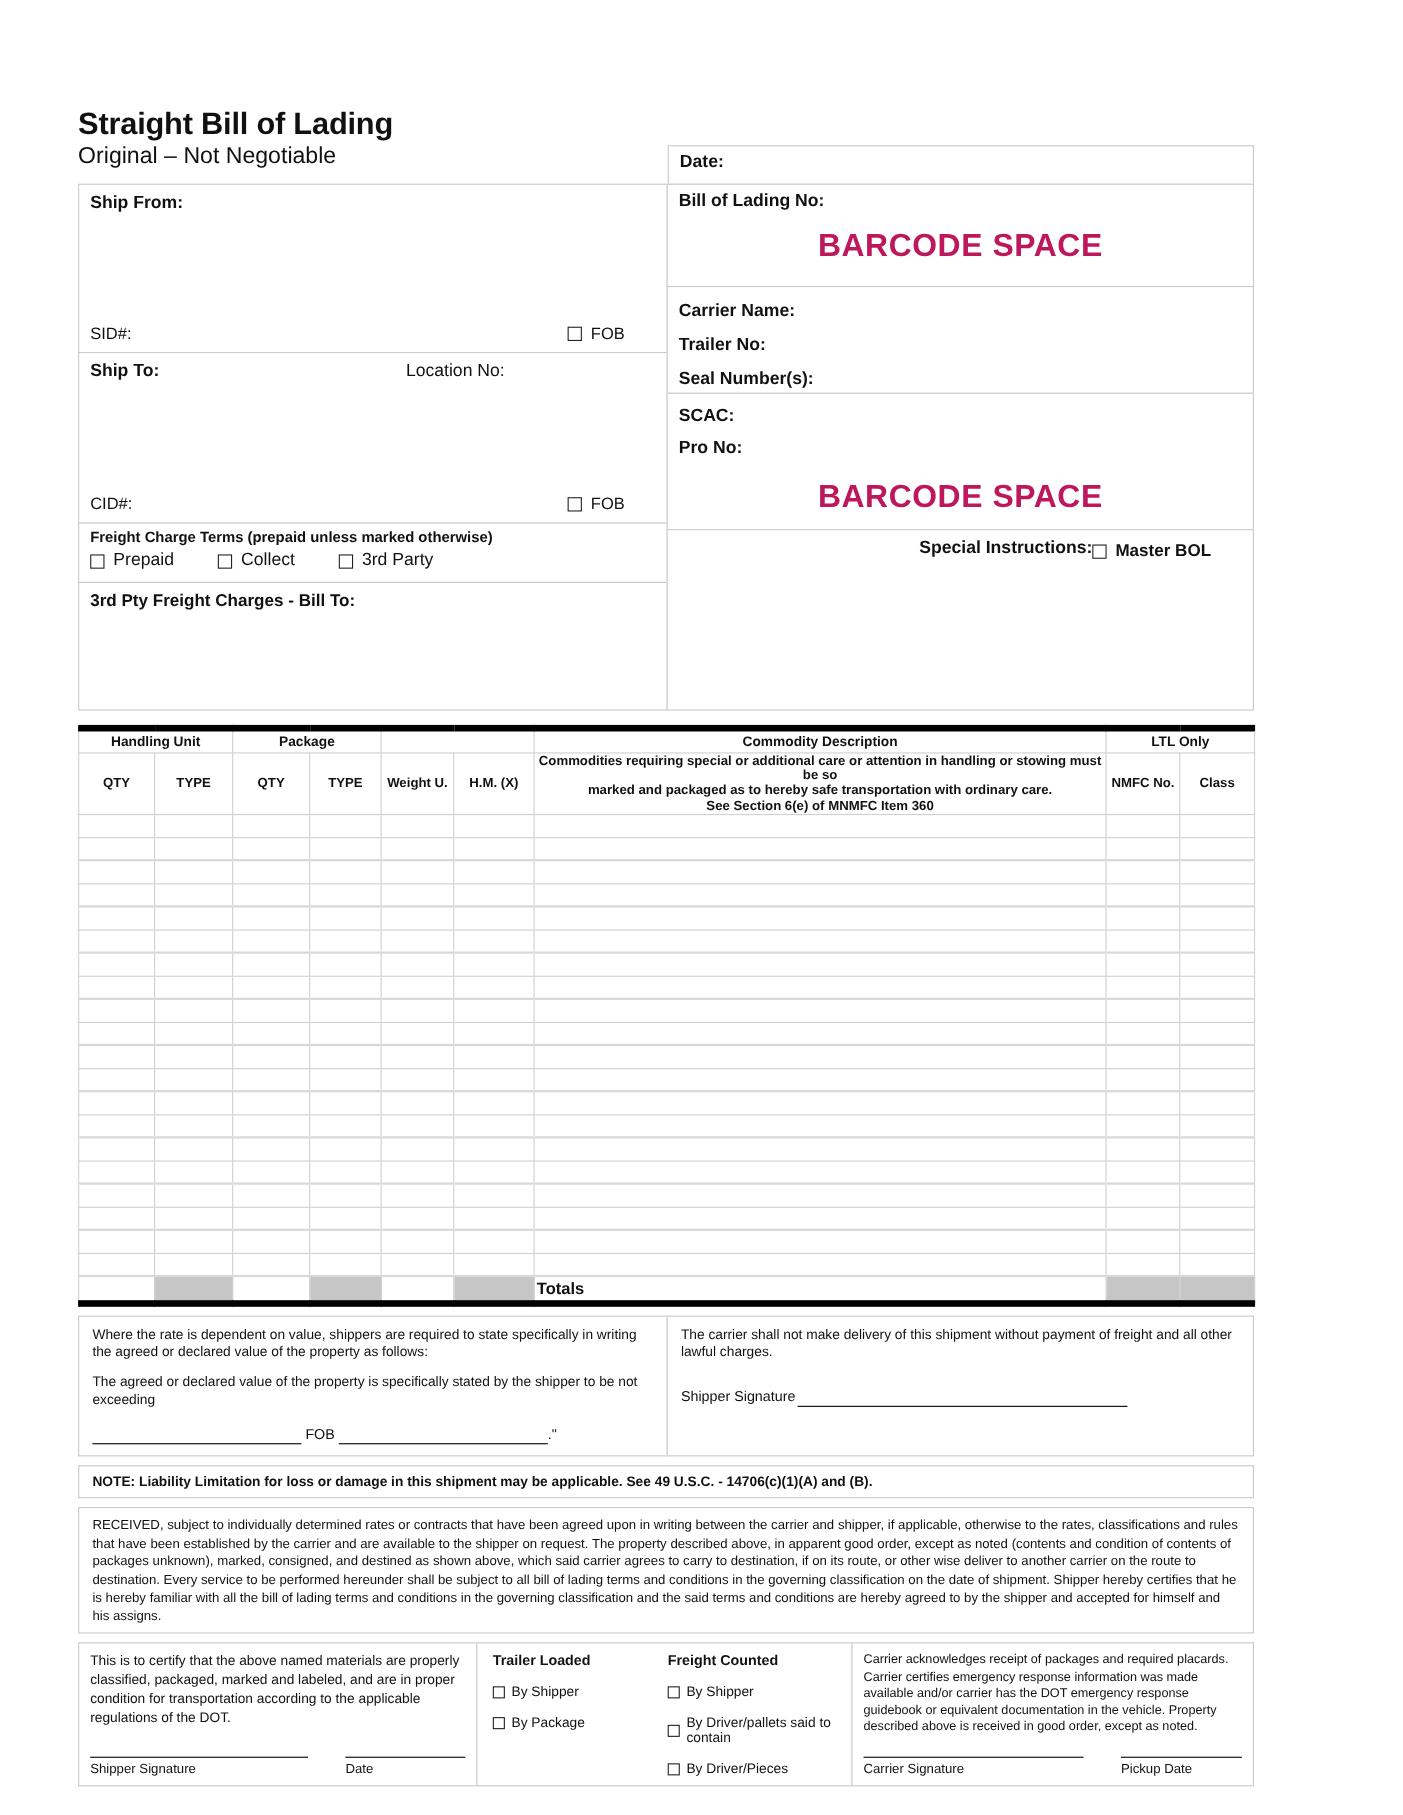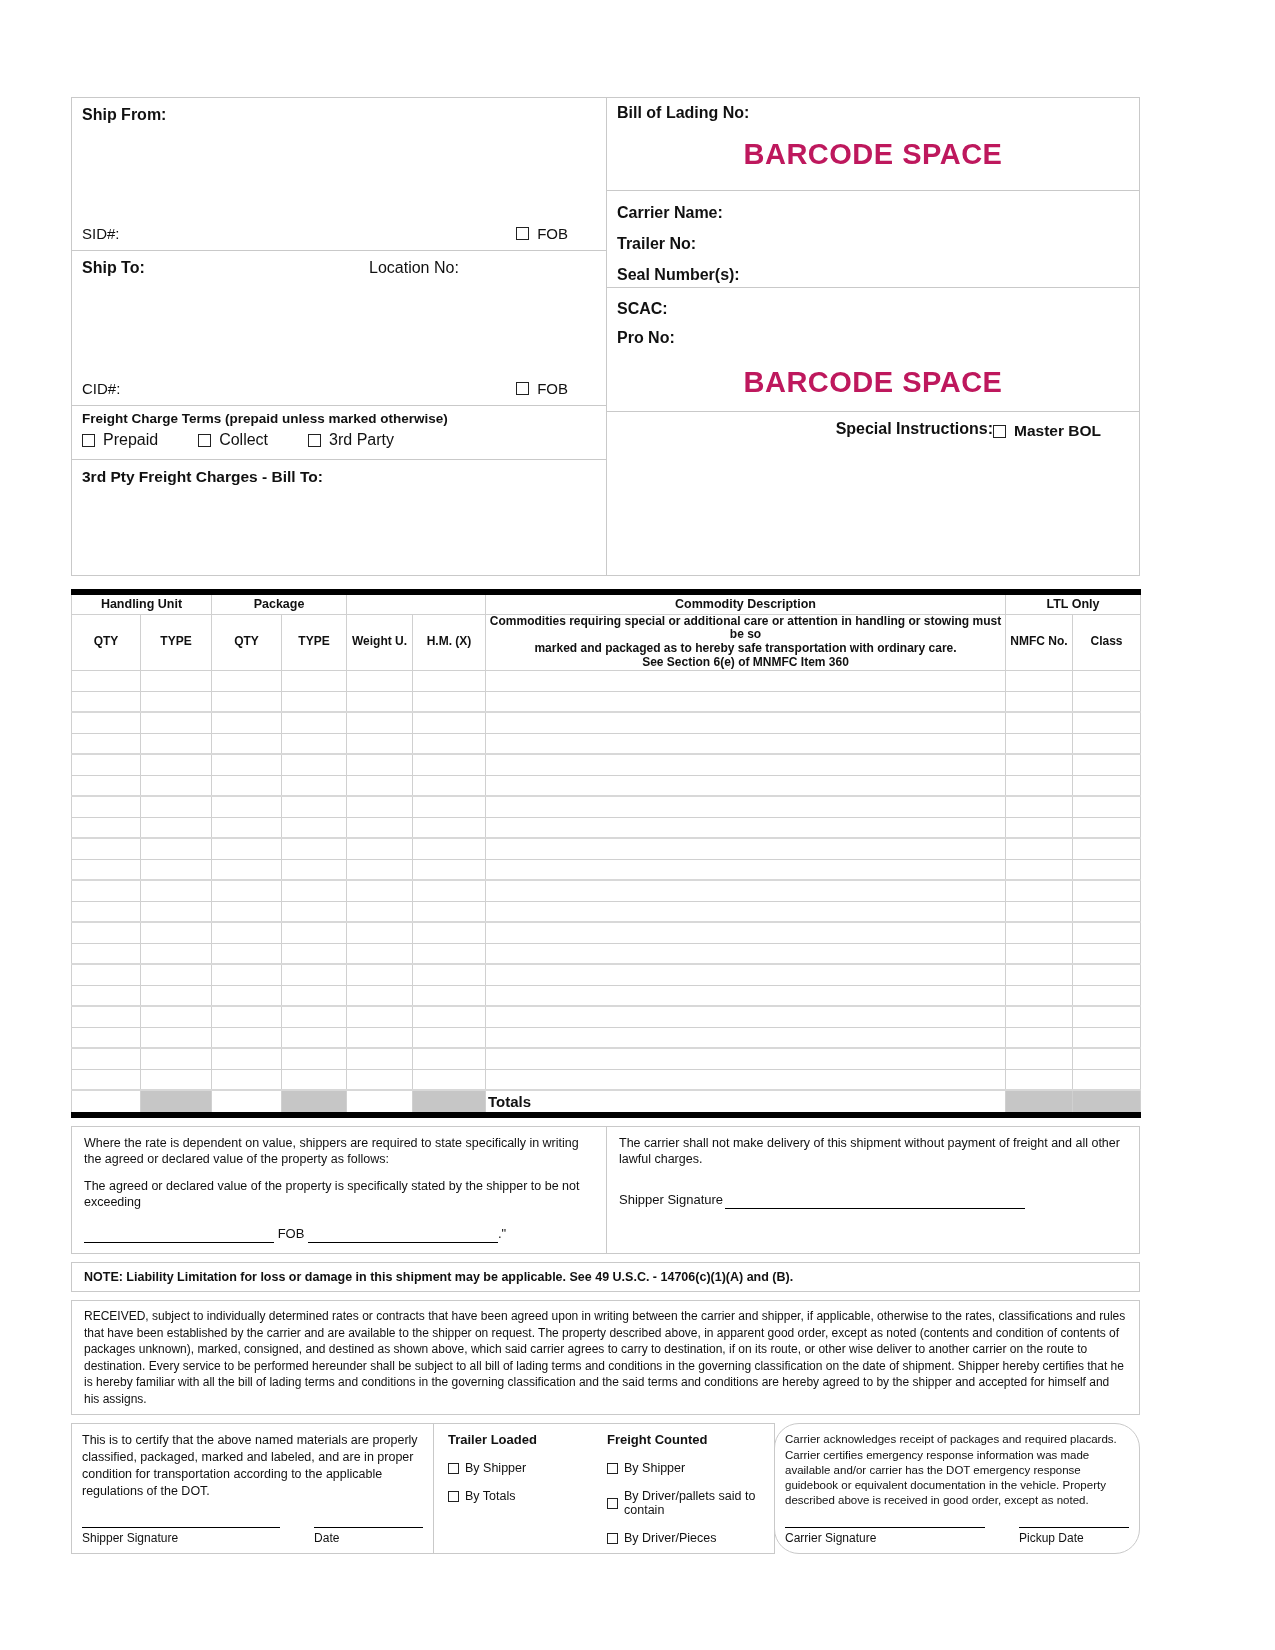--- a/index.html
+++ b/index.html
@@ -71,37 +71,46 @@
   .sig-row .uline{width:300px;margin-left:2px;}
 
   .note-box{margin-top:8px;padding:7px 12px;font-weight:bold;font-size:12.5px;}
   .received-box{margin-top:8px;padding:7px 12px;font-size:12px;line-height:1.38;}
 
   
   .bottom-sec{display:flex;margin-top:8px;}
   .bs-box{padding:8px 10px;min-height:130px;display:flex;flex-direction:column;box-sizing:border-box;}
   .bs-l{width:363px;}
   .bs-m{width:374px;margin-left:-1px;flex-direction:row;gap:20px;padding-left:14px;}
-  .bs-r{flex:1;margin-left:-1px;border-radius:25px;}
+  .bs-r{flex:1;margin-left:-1px;}
   .bs-l p{font-size:12.5px;line-height:1.35;margin:0;}
   .bs-r p{font-size:11.5px;line-height:1.32;margin:0;}
   .sigs{display:flex;gap:34px;margin-top:auto;padding-top:16px;}
   .sig{border-top:1px solid #000;font-size:12px;padding-top:3px;}
   .s1{width:200px;} .s2{width:110px;}
   .tl-col{width:44%;} .fc-col{flex:1;}
   .col-head{font-weight:bold;font-size:13px;}
   .opt{display:flex;align-items:center;font-size:12.5px;margin-top:14px;}
   .opt .cb{width:11px;height:11px;border-width:1px;margin-right:6px;}
 </style>
 </head>
 <body>
 
 <div class="page">
   <div class="content">
 
+    <div class="top">
+      <div class="titles">
+        <div class="title">Straight Bill of Lading</div>
+        <div class="subtitle">Original – Not Negotiable</div>
+      </div>
+      <div class="date-box box">
+        <span class="blabel">Date:</span>
+      </div>
+    </div>
 
     <div class="grid">
       <div class="col-l">
         <div class="box ship-from">
           <div class="blabel">Ship From:</div>
           <div class="bottom-row">
             <span>SID#:</span>
             <span class="cbrow">
               <span class="cb"></span>
               <span>FOB</span>
@@ -479,21 +488,21 @@
       <div class="box bs-box bs-m">
         <div class="tl-col">
           <div class="col-head">Trailer Loaded</div>
           <div>
               <span class="opt">
                 <span class="cb"></span>
                 <span>By Shipper</span>
               </span>
               <span class="opt">
                 <span class="cb"></span>
-                <span>By Totals</span>
+                <span>By Package</span>
               </span>
             </div>
         </div>
         <div class="fc-col">
           <div class="col-head">Freight Counted</div>
           <div>
               <span class="opt">
                 <span class="cb"></span>
                 <span>By Shipper</span>
               </span>

